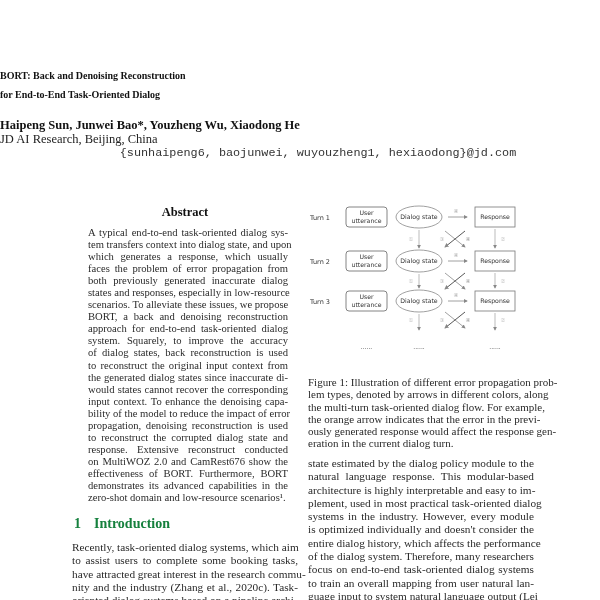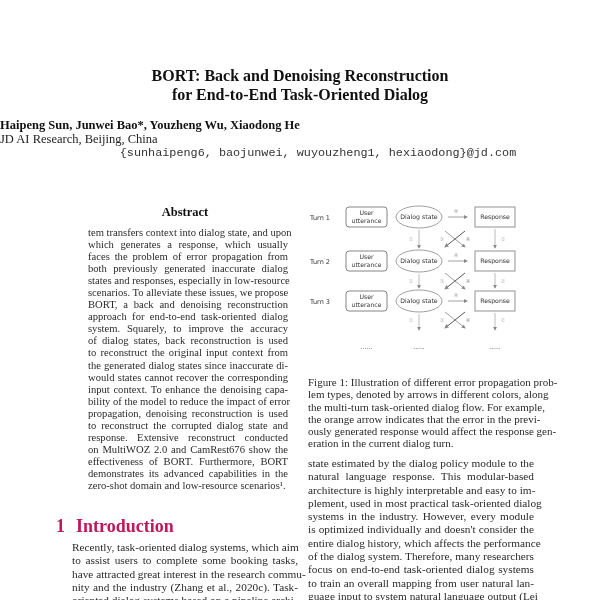--- a/index.html
+++ b/index.html
@@ -1,23 +1,23 @@
 <!DOCTYPE html>
 <html><head>
 <meta charset="utf-8">
 <style>
   html, body { margin: 0; padding: 0; background: #ffffff; }
   body { width: 600px; height: 600px; position: relative; overflow: hidden; font-family: "Liberation Serif", serif; color: #222; }
-  .title { position: absolute; left: 0; width: 600px; top: 66px; text-align: center; font-weight: bold; font-size: 16px; line-height: 19px; color: #111; }
+  .title { position: absolute; left: 0; width: 600px; top: 66px; text-align: left; font-weight: bold; font-size: 10px; line-height: 19px; color: #111; }
   .authors { position: absolute; left: 0; width: 600px; top: 118px; text-align: left; font-weight: bold; font-size: 12.5px; line-height: 14px; color: #111; }
   .affil { position: absolute; left: 0; width: 477px; top: 132px; text-align: left; font-size: 12.5px; line-height: 14px; color: #222; }
   .emails { position: absolute; left: 0; width: 600px; top: 146px; text-align: center; font-family: "Liberation Mono", monospace; font-size: 11.8px; line-height: 14px; color: #333; margin-left: 18px; }
   .abs-head { position: absolute; left: 72px; width: 226px; top: 205px; text-align: center; font-weight: bold; font-size: 12.5px; color: #111; }
   .abs-body { position: absolute; left: 88px; width: 200px; top: 227px; font-size: 10.6px; line-height: 12.05px; text-align: justify; color: #2a2a2a; }
-  .sec-head { position: absolute; left: 56px; top: 516px; font-weight: bold; font-size: 18px; color: #be185d; }
+  .sec-head { position: absolute; left: 74px; top: 516px; font-weight: bold; font-size: 14px; color: #15803d; }
   .sec-head .num { display: inline-block; width: 20px; }
   .col-text { position: absolute; font-size: 11.3px; line-height: 13.3px; text-align: justify; color: #2a2a2a; }
   .intro { left: 72px; width: 226px; top: 541px; }
   .right-text { left: 308px; width: 226px; top: 457px; }
   .caption { position: absolute; left: 308px; width: 226px; top: 376px; font-size: 11px; line-height: 12.3px; text-align: justify; color: #2a2a2a; }
   .fig { position: absolute; left: 305px; top: 195px; width: 245px; height: 160px; }
   .fig text { font-family: "DejaVu Sans", sans-serif; }
   .line { display: block; white-space: nowrap; text-align-last: justify; }
   .line.last { text-align-last: left; }
 </style>
@@ -27,20 +27,21 @@
 <div class="title">
   <div>BORT: Back and Denoising Reconstruction</div>
   <div>for End-to-End Task-Oriented Dialog</div>
 </div>
 <div class="authors">Haipeng Sun, Junwei Bao*, Youzheng Wu, Xiaodong He</div>
 <div class="affil">JD AI Research, Beijing, China</div>
 <div class="emails">{sunhaipeng6, baojunwei, wuyouzheng1, hexiaodong}@jd.com</div>
 
 <div class="abs-head">Abstract</div>
 <div class="abs-body" id="abs-body">
+    <span class="line">A typical end-to-end task-oriented dialog sys-</span>
     <span class="line">tem transfers context into dialog state, and upon</span>
     <span class="line">which generates a response, which usually</span>
     <span class="line">faces the problem of error propagation from</span>
     <span class="line">both previously generated inaccurate dialog</span>
     <span class="line">states and responses, especially in low-resource</span>
     <span class="line">scenarios. To alleviate these issues, we propose</span>
     <span class="line">BORT, a back and denoising reconstruction</span>
     <span class="line">approach for end-to-end task-oriented dialog</span>
     <span class="line">system. Squarely, to improve the accuracy</span>
     <span class="line">of dialog states, back reconstruction is used</span>

